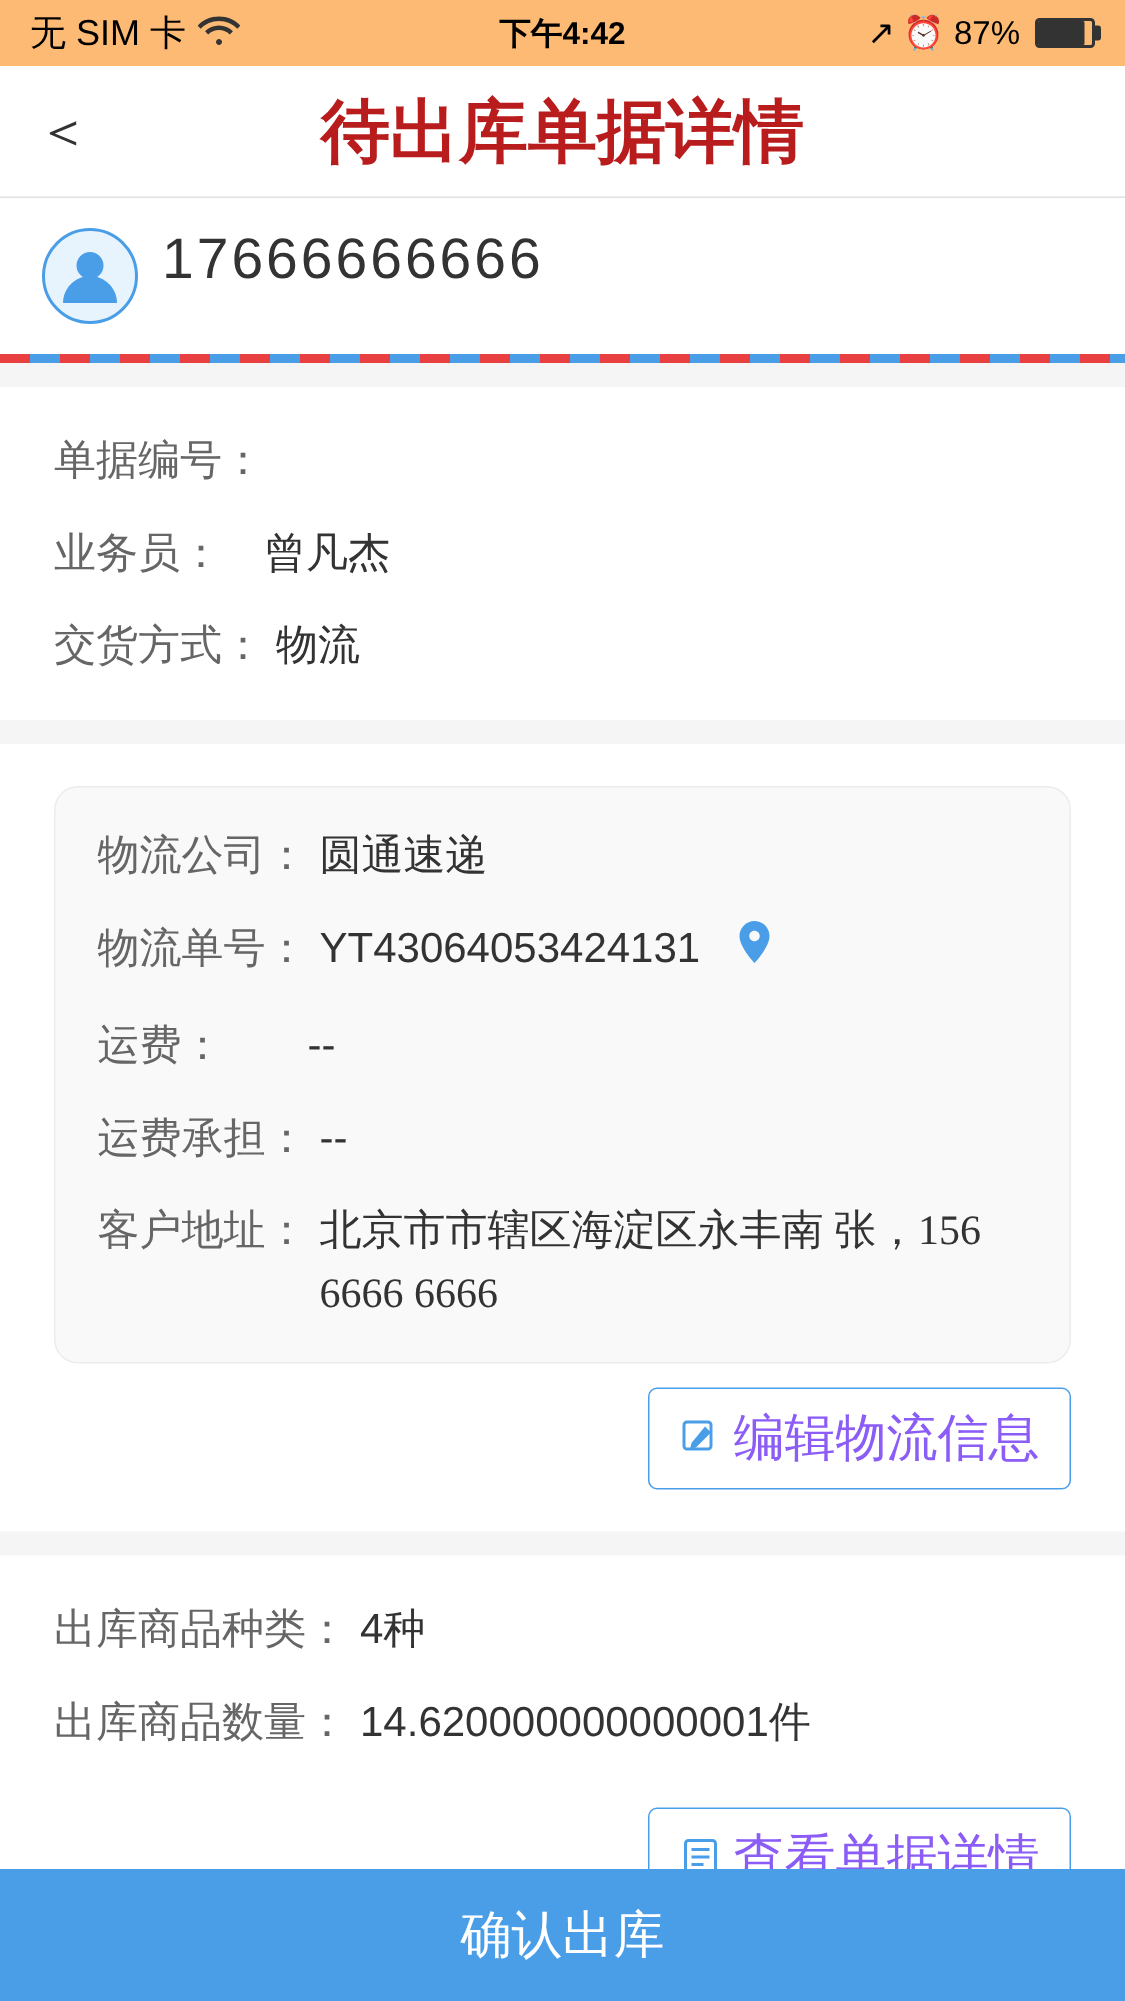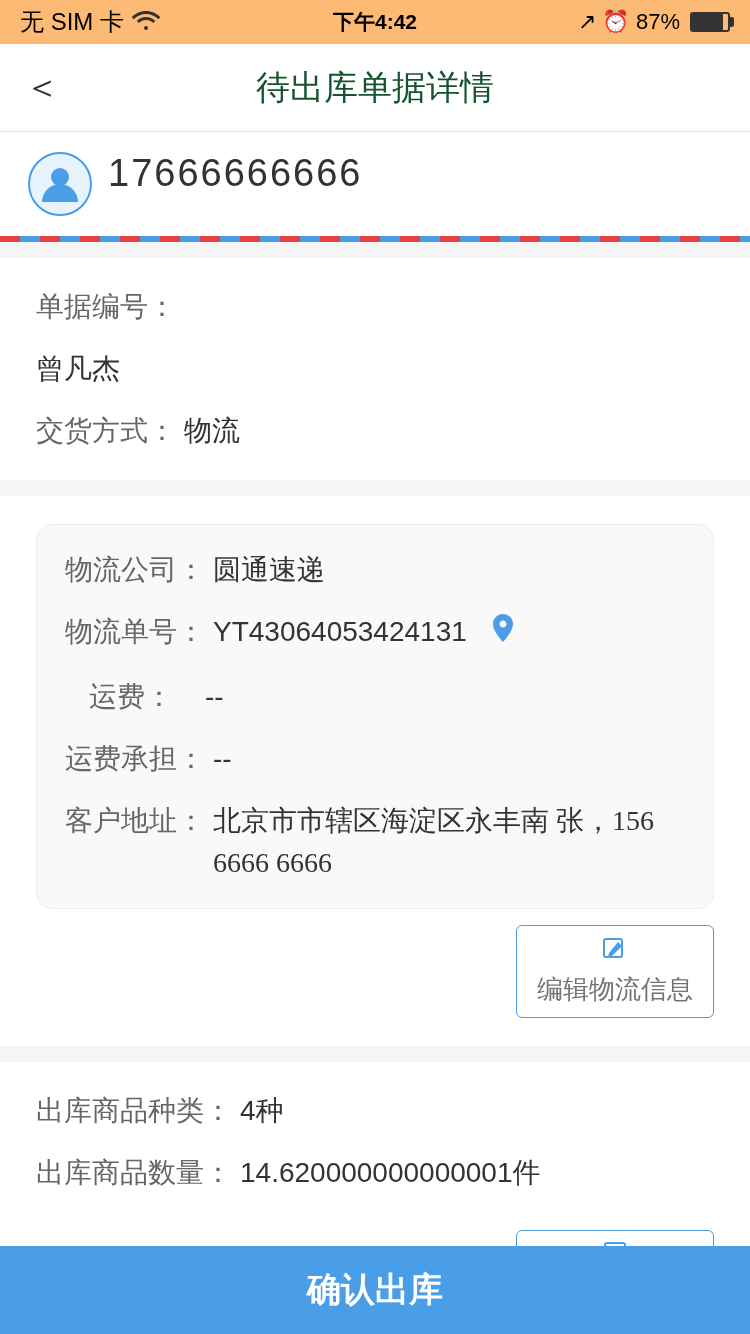--- a/index.html
+++ b/index.html
@@ -81,23 +81,23 @@
       border-bottom: 1px solid #e0e0e0;
     }
     .nav-back {
       position: absolute;
       left: 24px;
       font-size: 36px;
       color: #333;
       cursor: pointer;
     }
     .nav-title {
-      font-size: 34px;
-      font-weight: 400;
-      color: #14532d;
+      font-size: 46px;
+      font-weight: 700;
+      color: #b91c1c;
     }
 
     
     .dashed-separator {
       height: 6px;
       background: repeating-linear-gradient(
         90deg,
         #e84040 0px, #e84040 20px,
         #4a9ee8 20px, #4a9ee8 40px
       );
@@ -149,21 +149,21 @@
       line-height: 1.5;
     }
     .info-row:last-child {
       margin-bottom: 0;
       font-family: Liberation Serif, serif;
     }
     .info-label {
       color: #666;
       font-size: 28px;
       min-width: 140px;
-      text-align: center;
+      text-align: left;
       padding-right: 8px;
       flex-shrink: 0;
     }
     .info-value {
       color: #333;
       font-size: 28px;
       flex: 1;
     }
     .location-pin {
       display: inline-block;
@@ -179,28 +179,27 @@
       border: 1px solid #ececec;
     }
 
     
     .action-btn {
       display: inline-flex;
       align-items: center;
       gap: 8px;
       border: 1.5px solid #4a9ee8;
       border-radius: 6px;
-      color: #737373;
-      font-size: 26px;
+      color: #8b5cf6;
+      font-size: 34px;
       padding: 10px 20px;
       cursor: pointer;
       background: #fff;
       float: right;
       margin-top: 16px;
-      flex-direction: column;
     }
 
     .clearfix::after {
       content: '';
       display: table;
       clear: both;
     }
 
     
     .bottom-spacer {
@@ -218,21 +217,21 @@
       background: #4a9ee8;
       height: 88px;
       display: flex;
       align-items: center;
       justify-content: center;
       cursor: pointer;
     }
     .confirm-btn-text {
       color: #fff;
       font-size: 34px;
-      font-weight: 700;
+      font-weight: 400;
     }
   </style>
 </head>
 <body>
 
 <div class="status-bar">
   <div class="status-left">
     <span>无 SIM 卡</span>
     <span>
       <svg width="28" height="22" viewBox="0 0 28 22" fill="none">
@@ -268,20 +267,21 @@
   <span class="user-phone">17666666666</span>
 </div>
 
 <div class="dashed-separator"></div>
 
 <div class="section">
   <div class="info-row">
     <span class="info-label">单据编号：</span>
   </div>
   <div class="info-row">
+    <span class="info-label">业务员：</span>
     <span class="info-value">曾凡杰</span>
   </div>
   <div class="info-row">
     <span class="info-label">交货方式：</span>
     <span class="info-value">物流</span>
   </div>
 </div>
 
 <div class="section">
   <div class="logistics-card">

